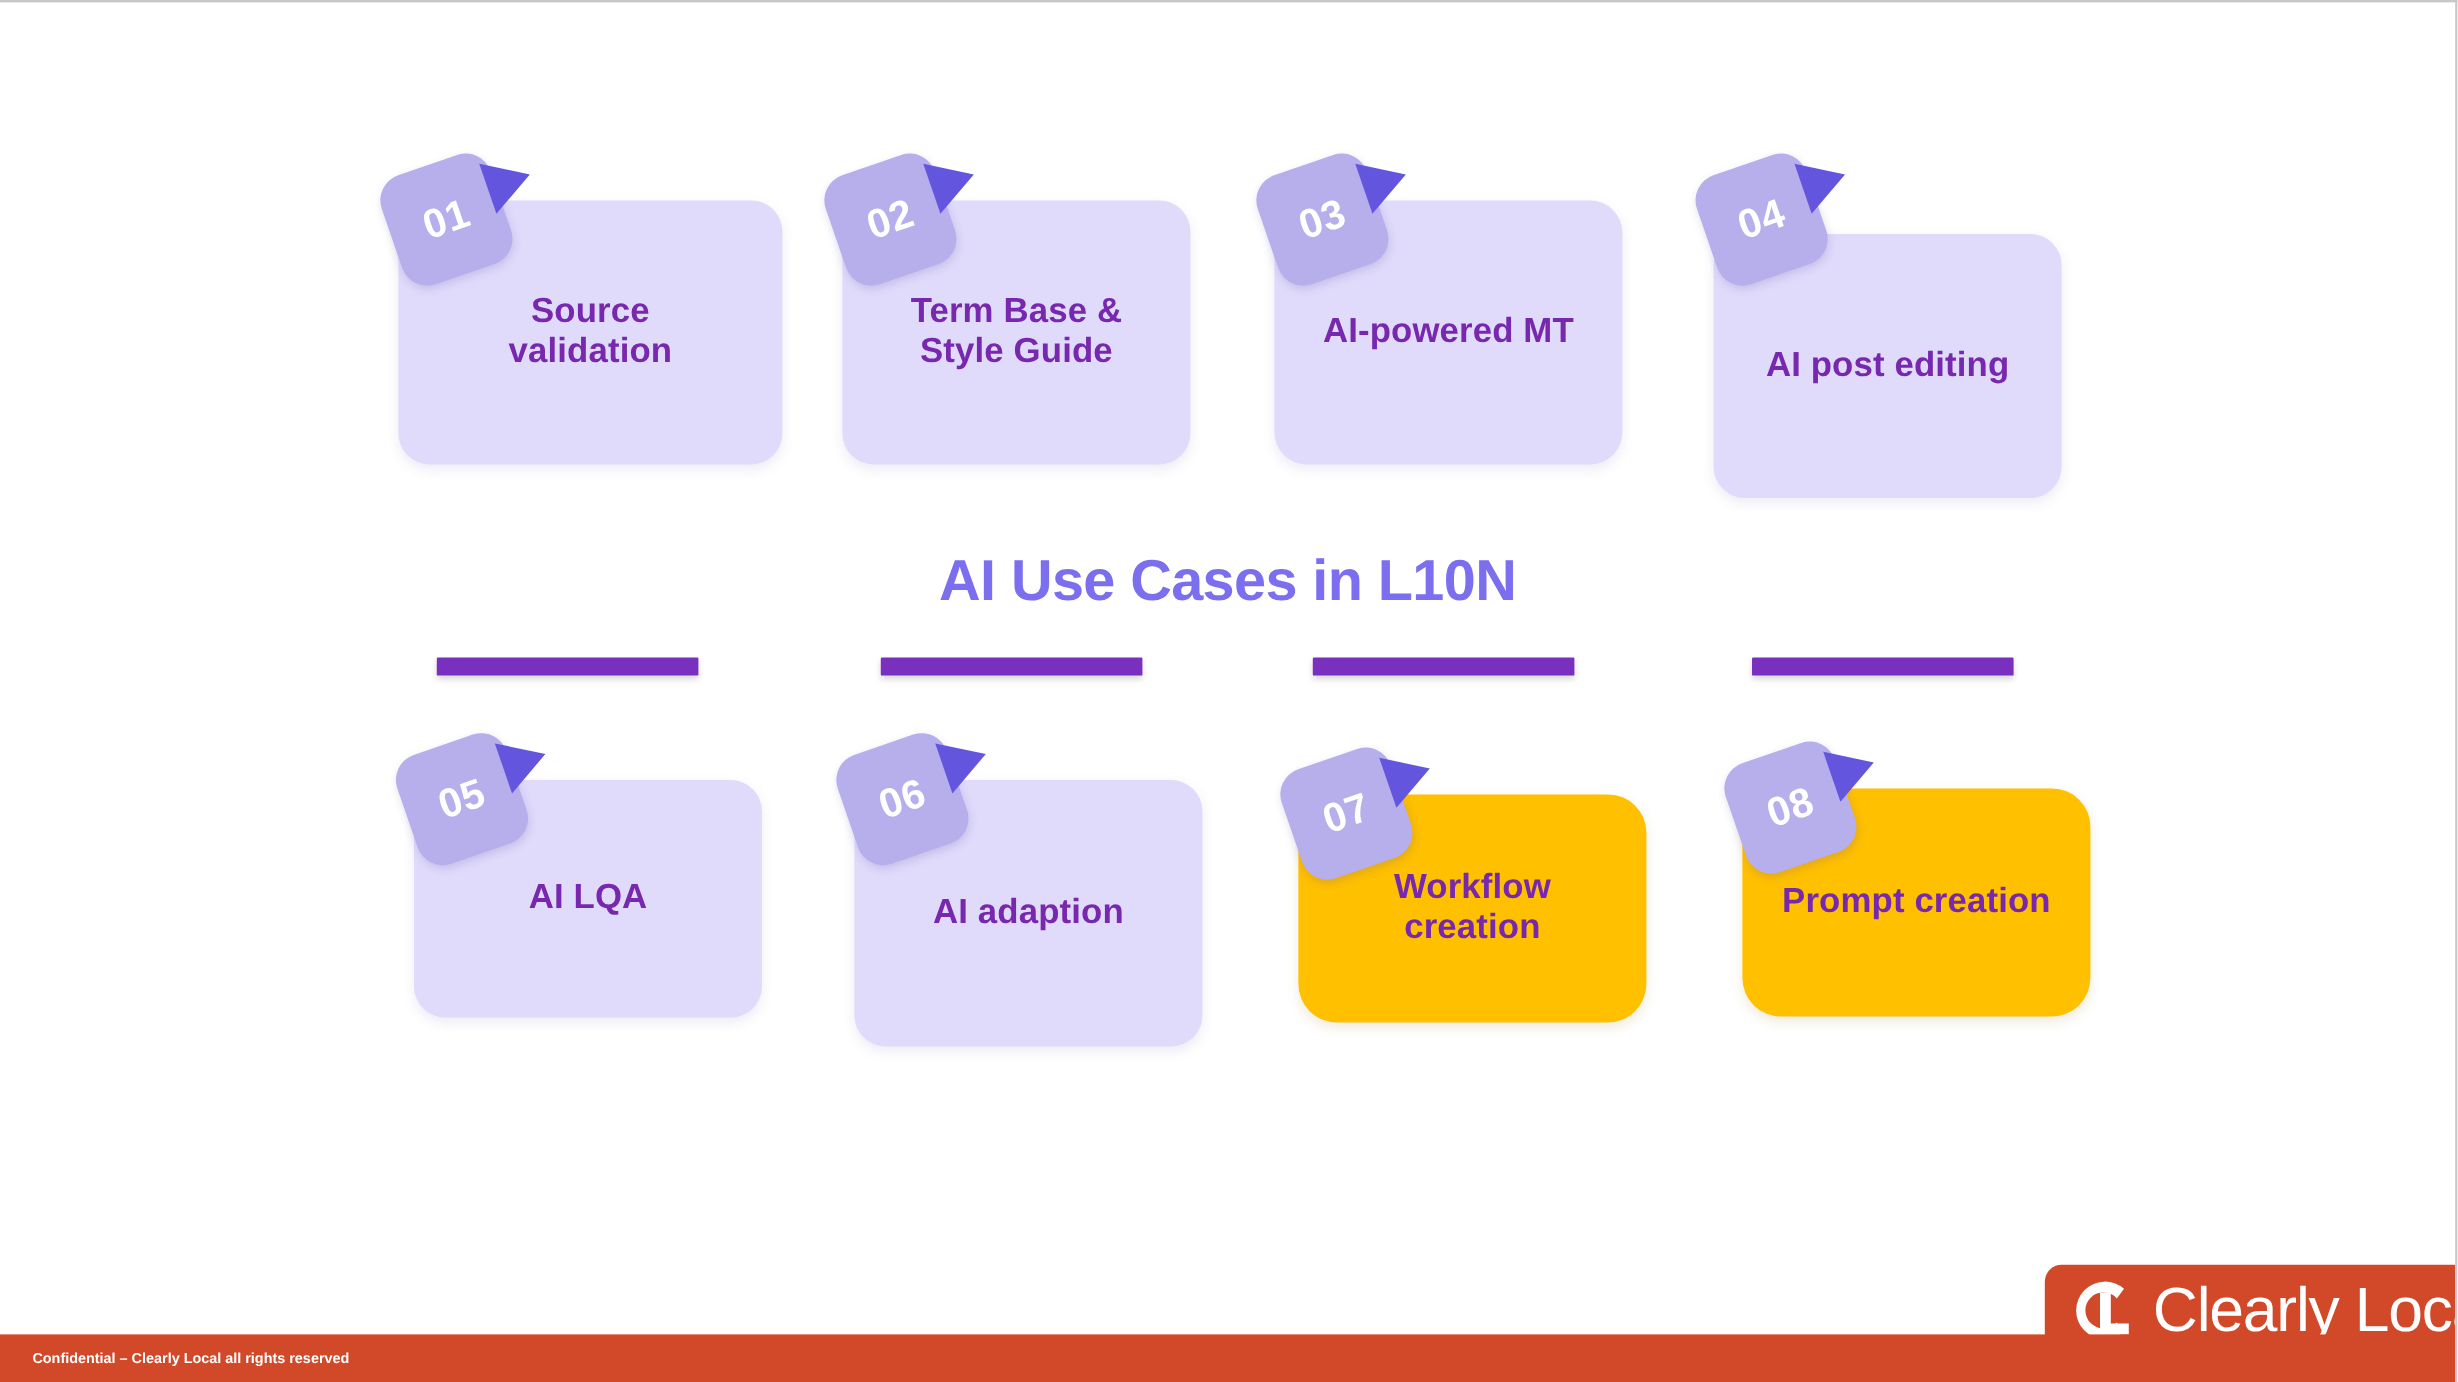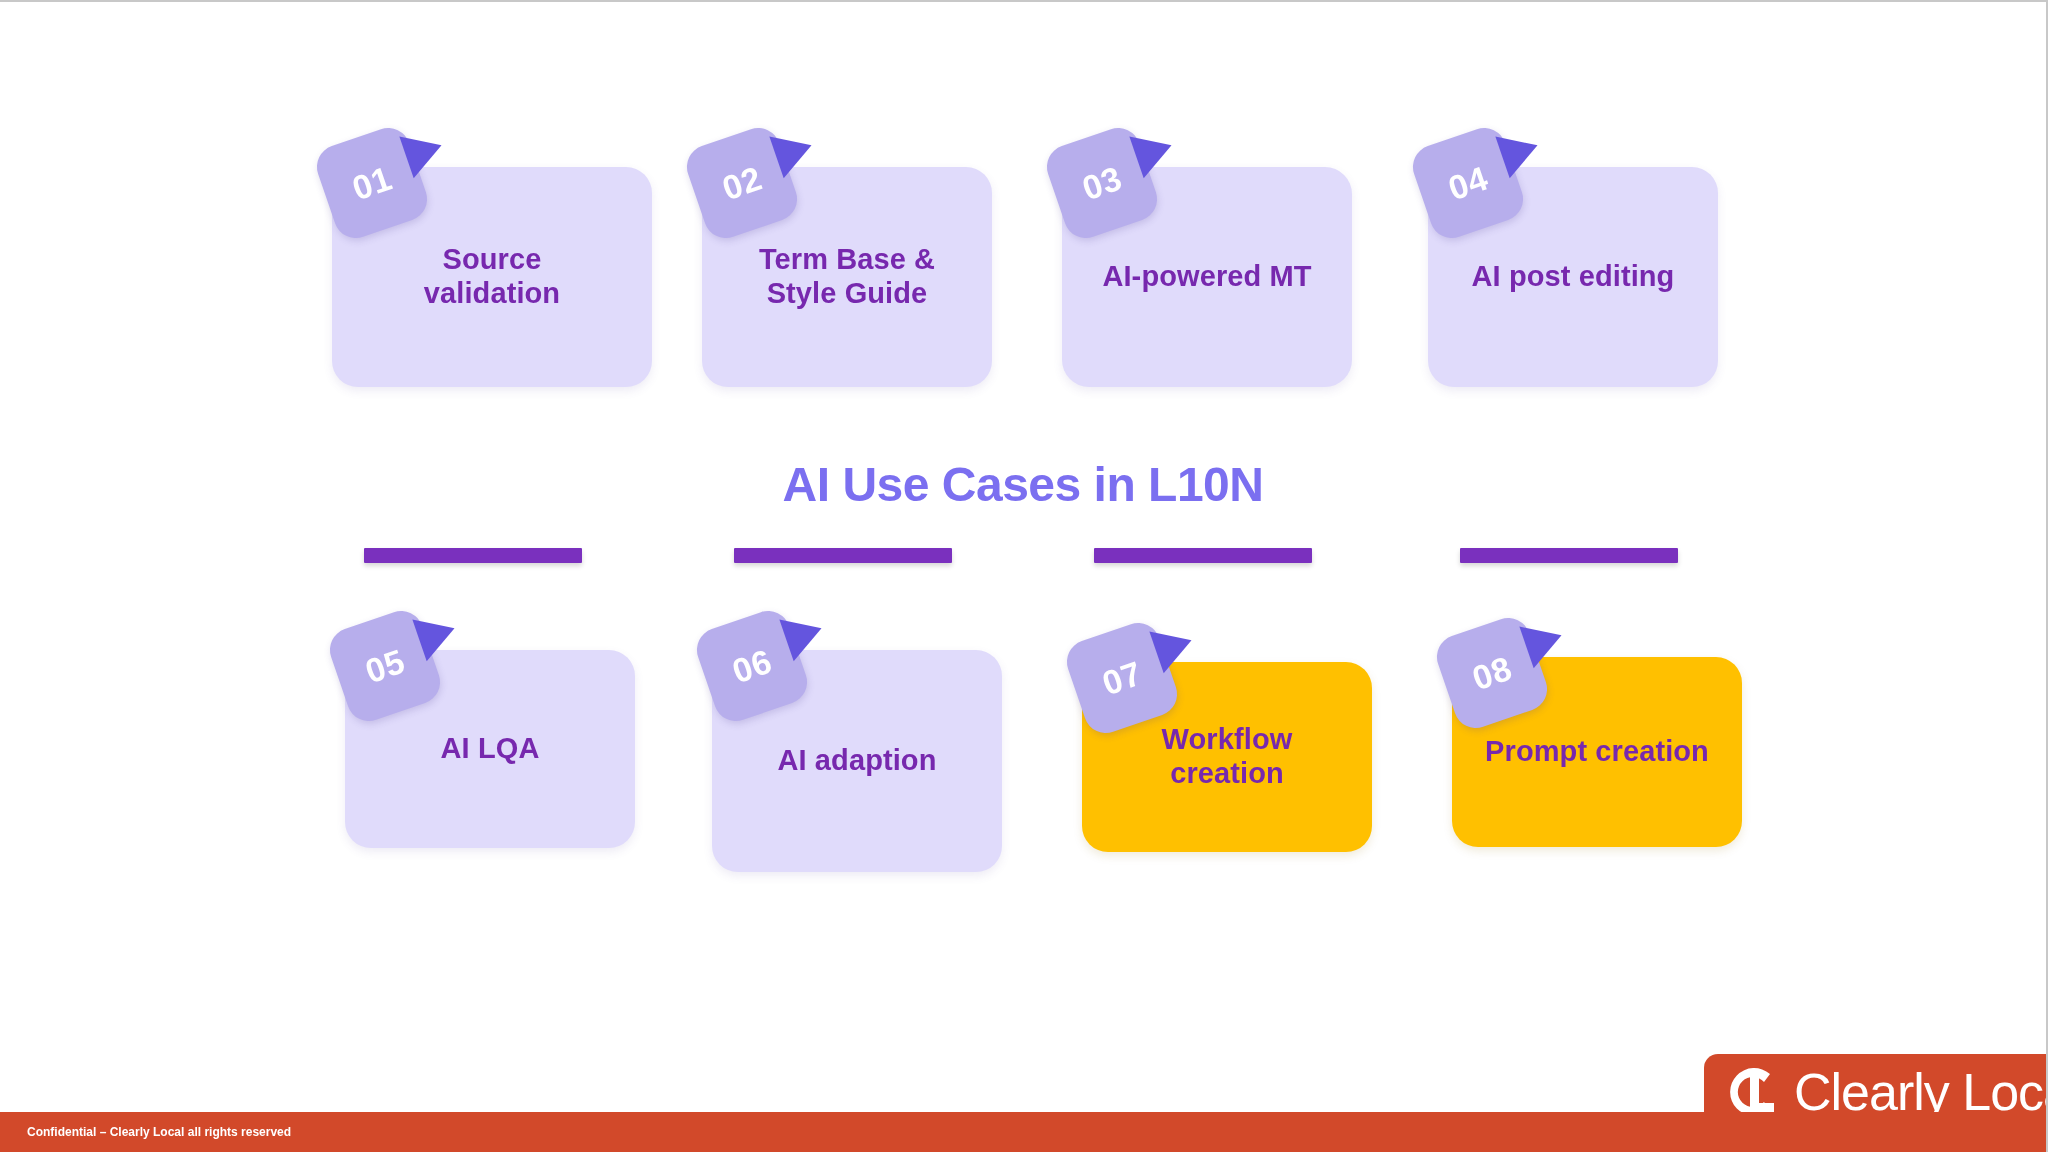--- a/index.html
+++ b/index.html
@@ -45,20 +45,21 @@
     box-shadow: 0 4px 10px rgba(90, 70, 160, 0.10);
     display: flex;
     align-items: center;
     justify-content: center;
     box-sizing: border-box;
     padding: 0 18px;
   }
   .card-body.yellow {
     background: #FFC000;
     box-shadow: 0 4px 10px rgba(150, 110, 0, 0.14);
+    border-radius: 32px;
   }
 
   .card-title {
     color: #7728AE;
     font-weight: bold;
     font-size: 29px;
     line-height: 1.17;
     text-align: center;
     letter-spacing: 0.1px;
     white-space: pre-line;
@@ -210,21 +211,21 @@
     </div>
     <div class="badge" style="left:-8px; top:-32px;">
       <div class="badge-sq"></div>
       <div class="badge-tip"></div>
       <div class="badge-num">03</div>
     </div>
   </div>
 
   <div class="card-wrap" style="left:1428px; top:165px; width:290px; height:220px;">
     <div class="card-bar" style="left:32px; top:381px; width:218px;"></div>
-    <div class="card-body" style="width:290px; height:220px;">
+    <div class="card-body" style="width:290px; height:220px;margin-top:28px;">
       <div class="card-title">AI post editing</div>
     </div>
     <div class="badge" style="left:-8px; top:-32px;">
       <div class="badge-sq"></div>
       <div class="badge-tip"></div>
       <div class="badge-num">04</div>
     </div>
   </div>
 
   <div id="main-title">AI Use Cases in L10N</div>

